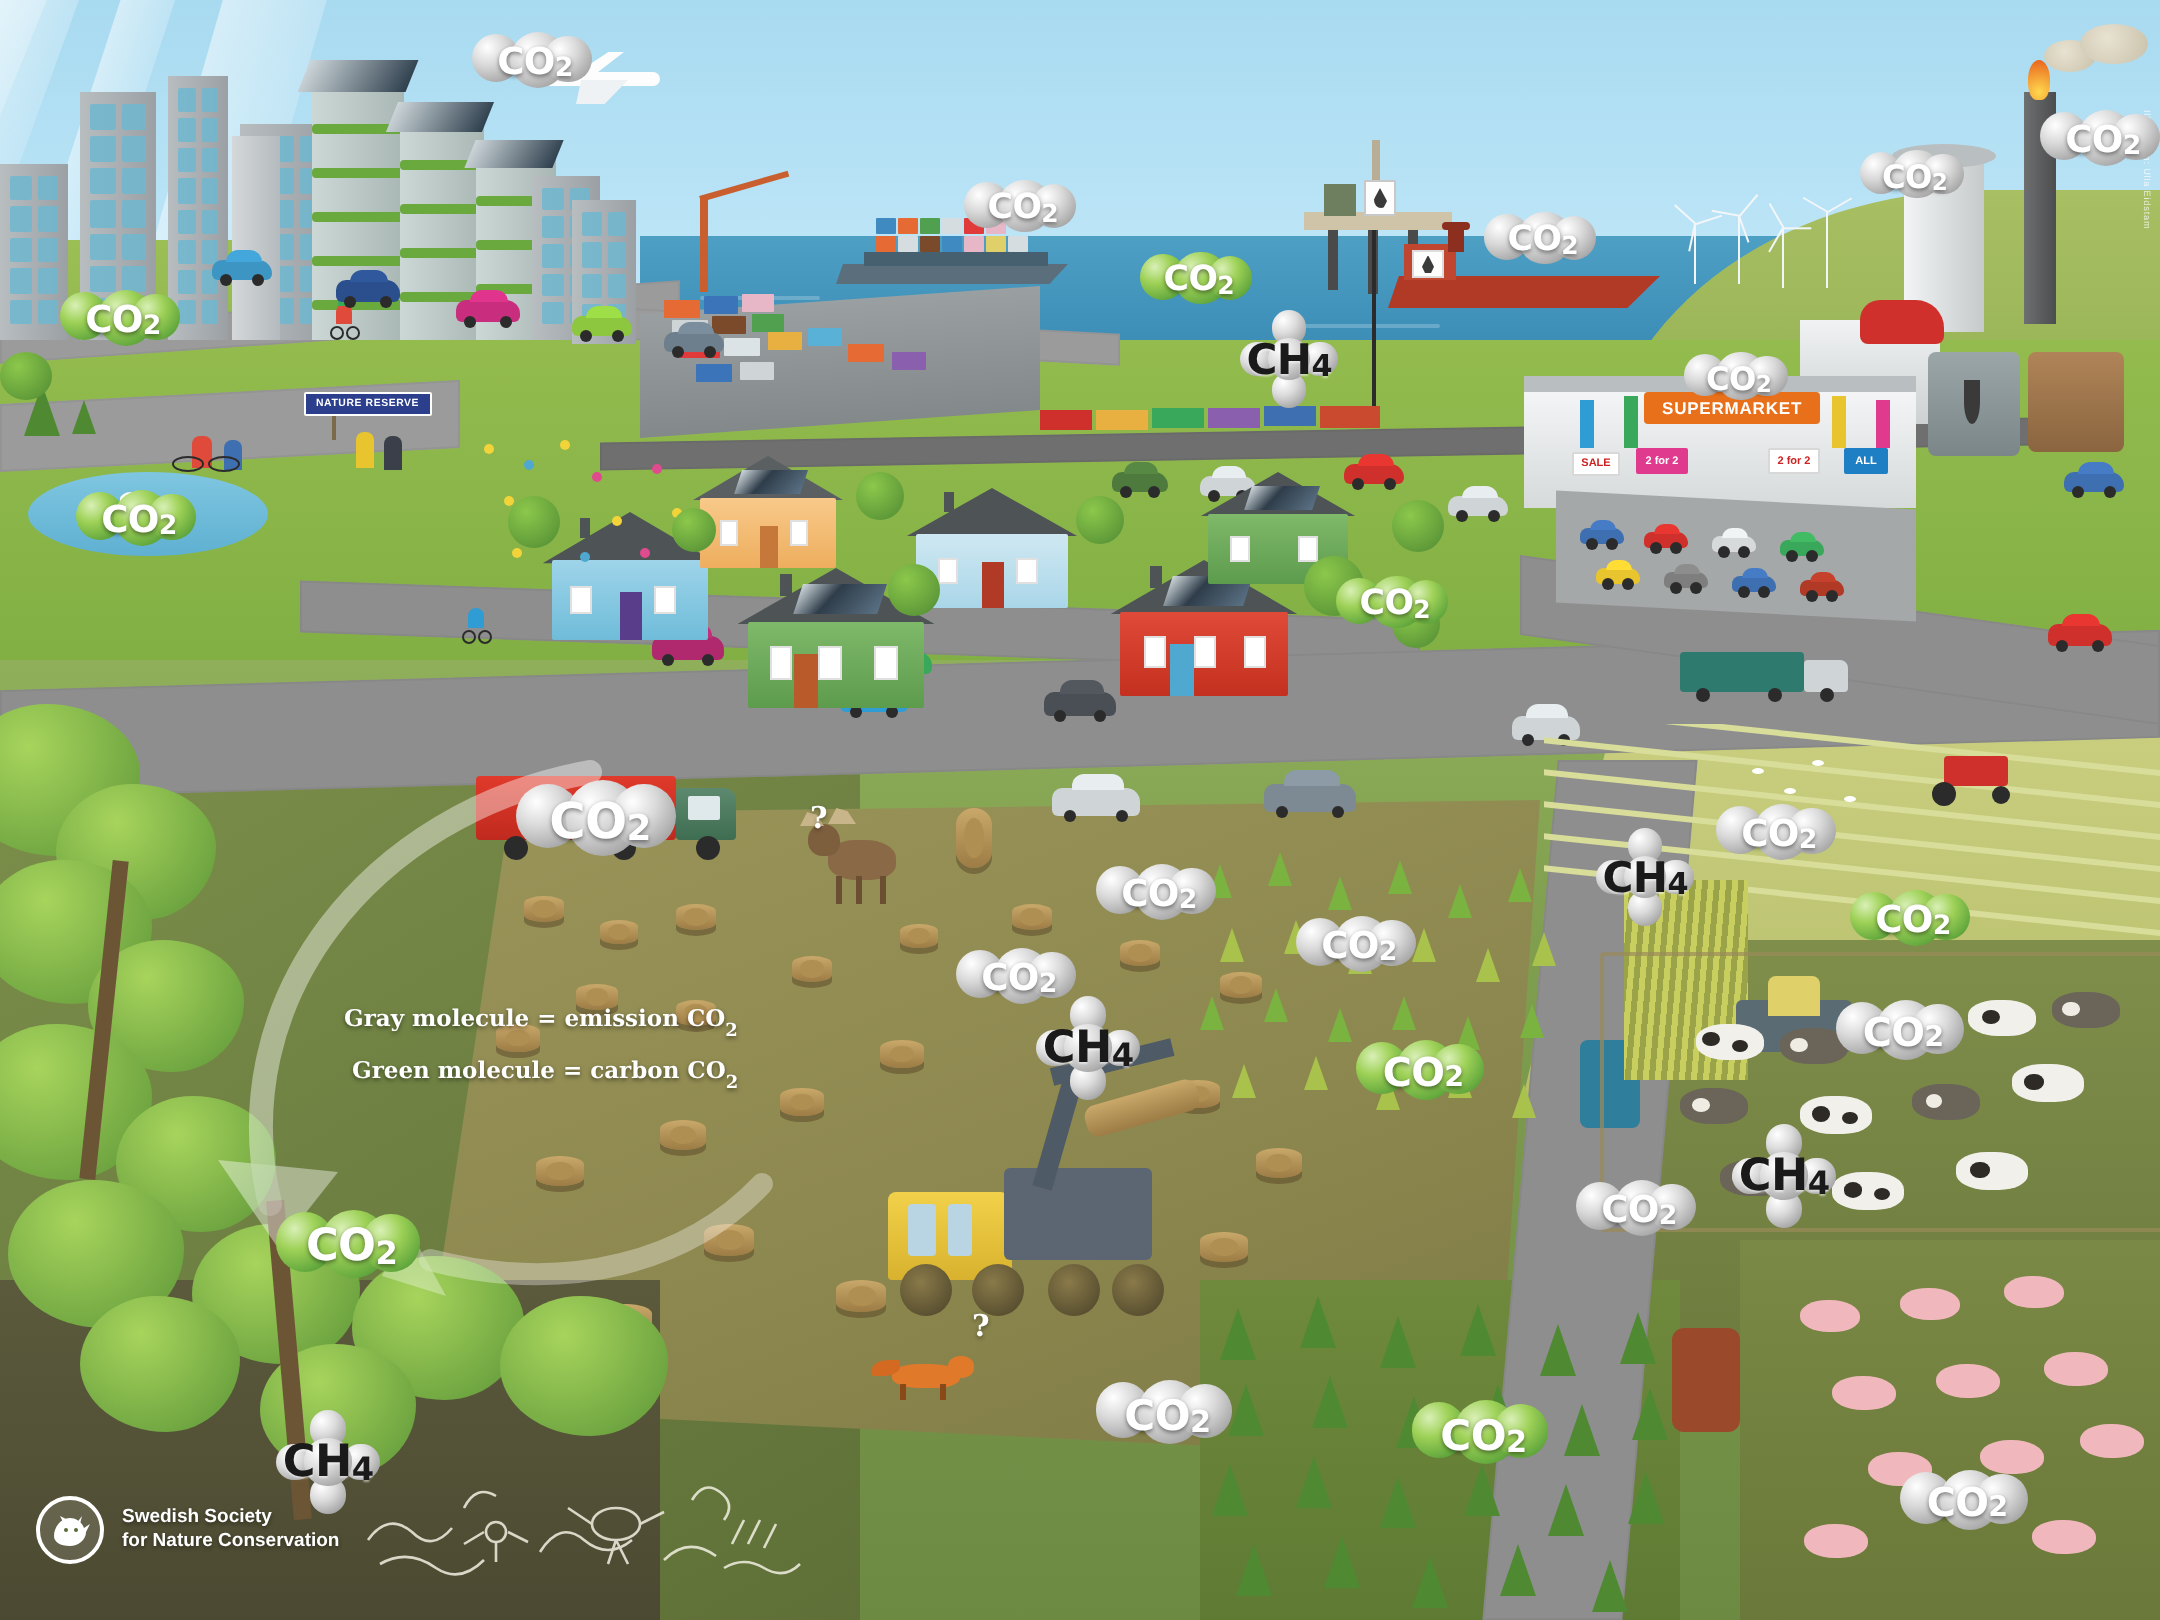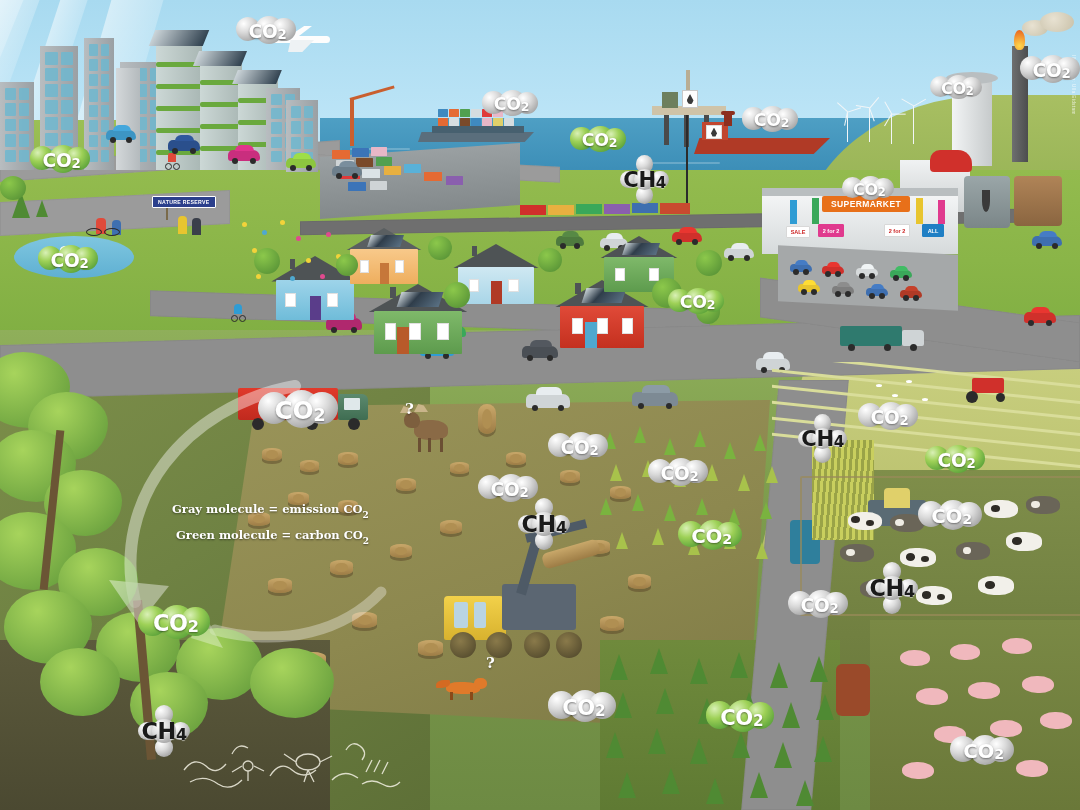--- a/index.html
+++ b/index.html
@@ -1347,14 +1347,28 @@
       <div class="mol co2" style="left: 950px; top: 735px; width: 67.2px; height: 32px;">
         <div class="atoms">
           <i class="atom" style="left: 0px; top: 1.28px; width: 25.8688px; height: 25.8688px;"></i>
           <i class="atom" style="left: 19.84px; top: 0px; width: 30.08px; height: 30.08px;"></i>
           <i class="atom" style="left: 38.4px; top: 1.92px; width: 25.2672px; height: 25.2672px;"></i>
         </div>
         <div class="lbl" style="font-size: 19.84px;">CO<sub>2</sub></div>
       </div>
     </div>
 
+  <div id="logo" class="abs">
+    <div class="emblem">
+      <svg width="22" height="20" viewBox="0 0 22 20">
+        <path d="M3 13 C3 8 7 4 11 4 C14 4 17 6 18 9 L21 7 L19 11 C19 15 15 18 11 18 C6 18 3 16 3 13 Z" fill="#ffffff"></path>
+        <path d="M8 7 l-2 -4 l4 2 Z M14 7 l3 -4 l-1 4 Z" fill="#ffffff"></path>
+        <circle cx="9" cy="10" r="1" fill="#5a6b3a"></circle>
+        <circle cx="14" cy="10" r="1" fill="#5a6b3a"></circle>
+      </svg>
+    </div>
+    <div class="txt">
+      <div>Swedish Society</div>
+      <div>for Nature Conservation</div>
+    </div>
+  </div>
 
 </div>
 
 </body></html>

